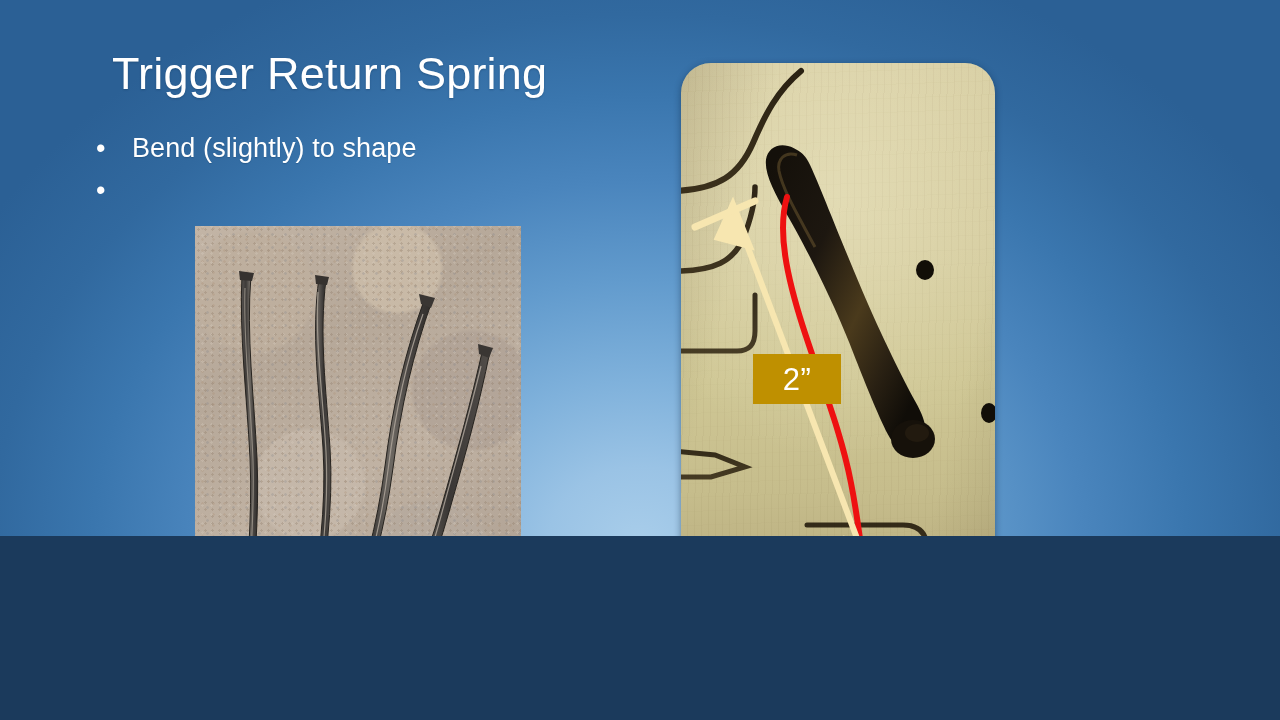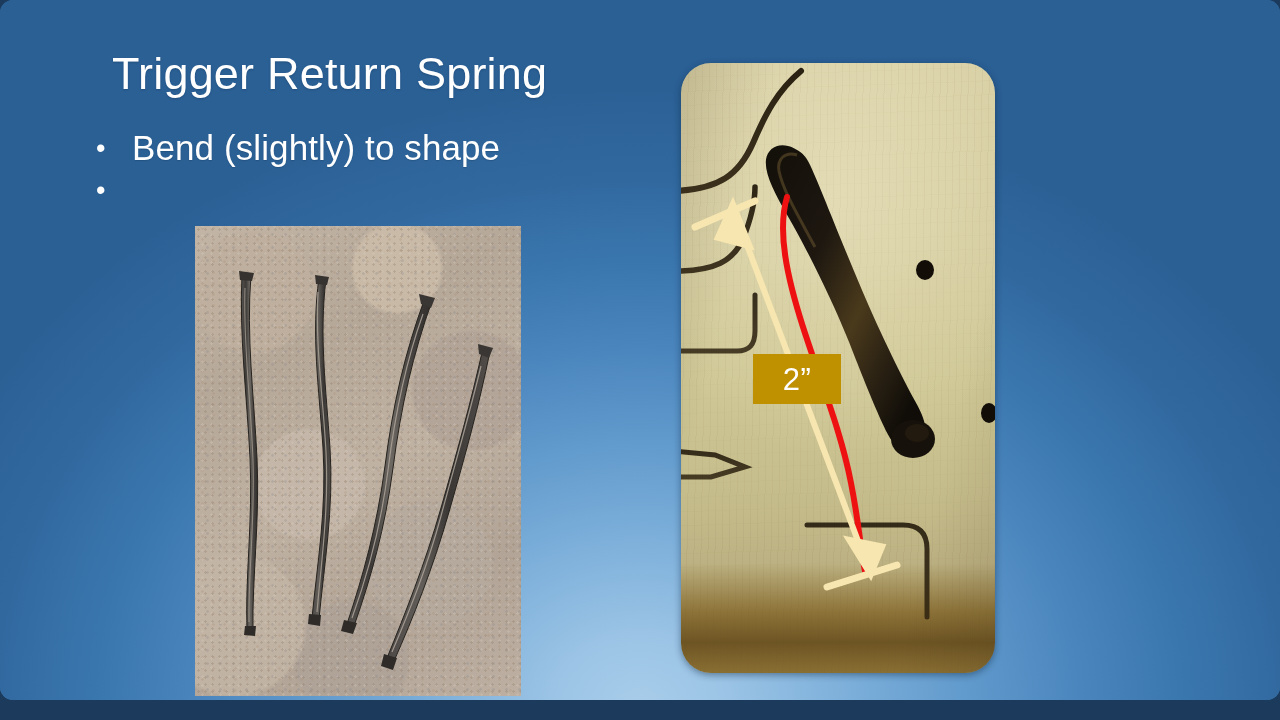--- a/index.html
+++ b/index.html
@@ -9,24 +9,23 @@
     background: #1b3a5c;
   }
   body {
     font-family: "Liberation Sans", sans-serif;
   }
 
   
   #slide {
     position: relative;
     width: 1280px;
-    height: 700px;
+    height: 536px;
     overflow: hidden;
     background: #2c6699;
-    border-radius: 13px;
   }
   
   #slide-bg {
     position: absolute;
     inset: 0;
     background:
       radial-gradient(ellipse 760px 620px at 50% 101%,
         #a8cdea 0%,
         #9ac3e5 12%,
         #7fb1db 26%,
@@ -67,21 +66,21 @@
     flex: 0 0 42px;
     color: #ffffff;
     font-size: 27px;
     line-height: 40px;
     text-align: left;
     padding-left: 6px;
     box-sizing: border-box;
   }
   .bullet-text {
     color: #ffffff;
-    font-size: 35px;
+    font-size: 27px;
     line-height: 40px;
     font-weight: 400;
     letter-spacing: .1px;
     white-space: nowrap;
     text-shadow: 0 1px 1px rgba(10,40,70,.22);
   }
 
   
   #springs-photo {
     position: absolute;

